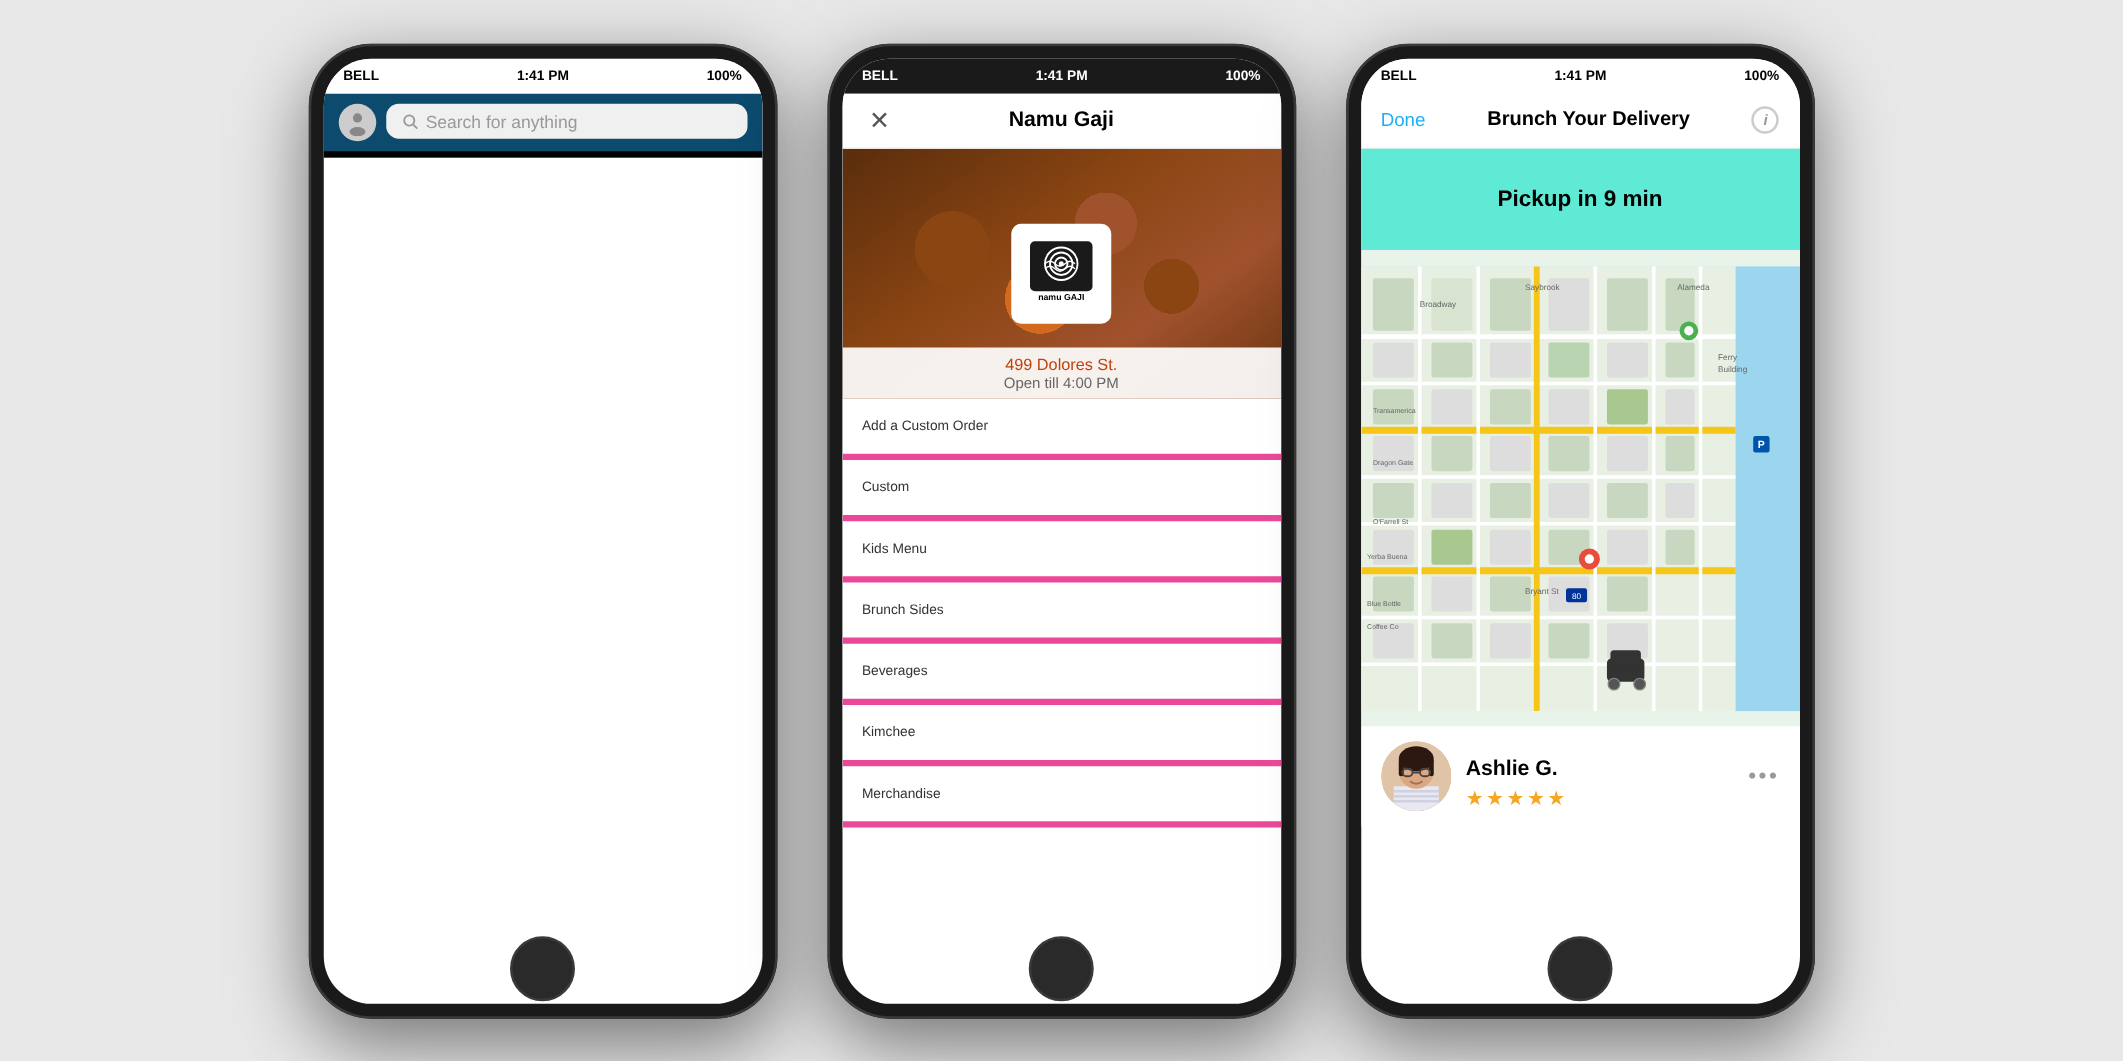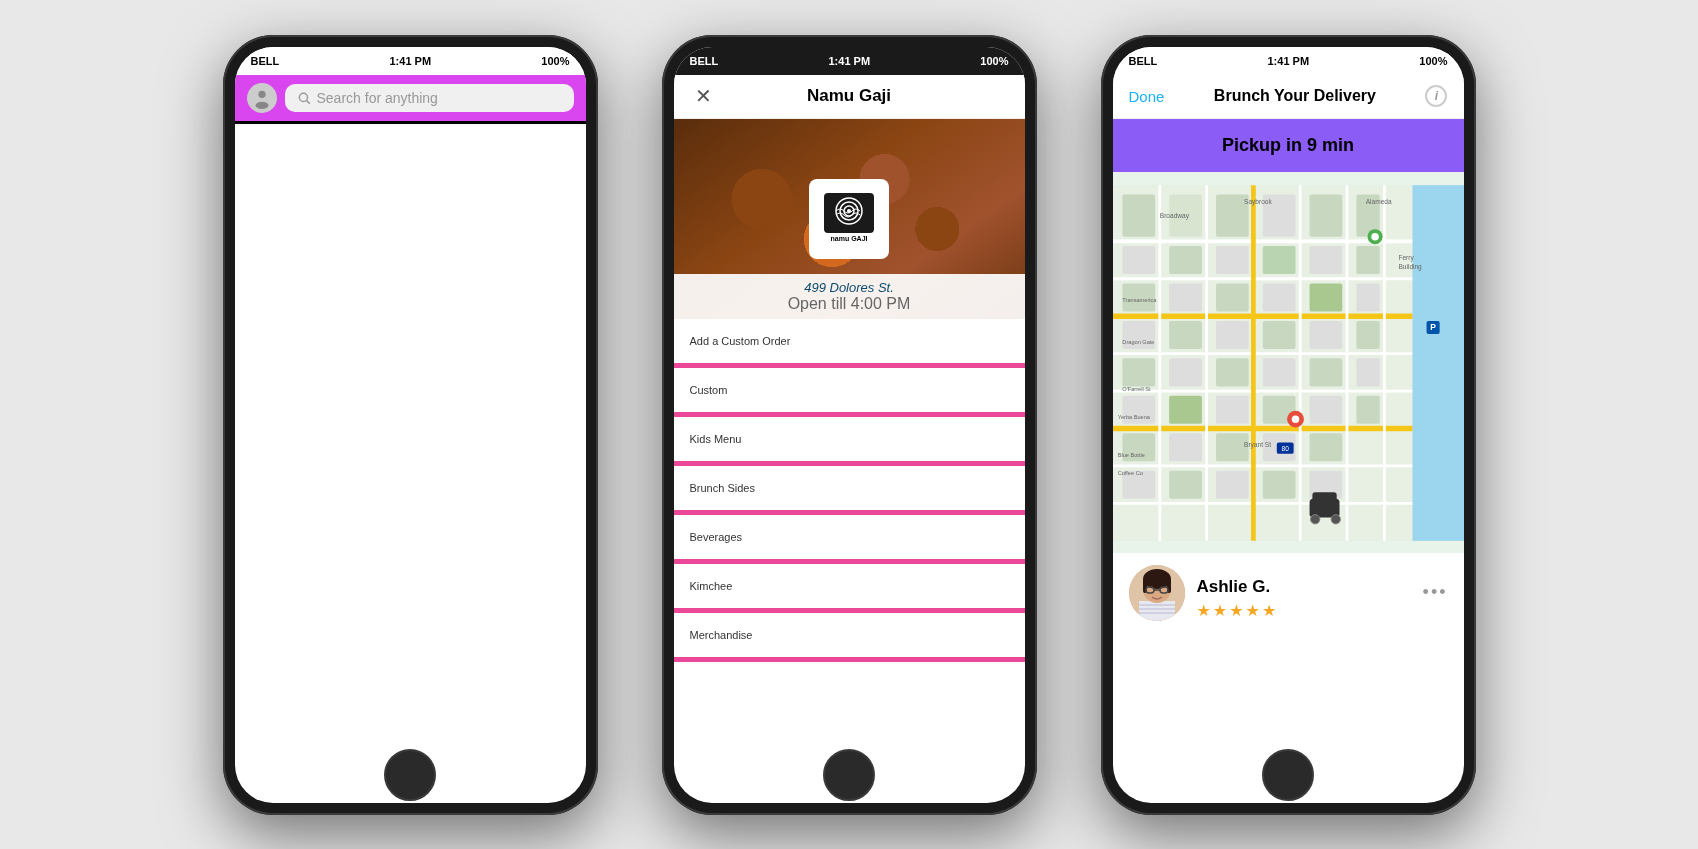--- a/index.html
+++ b/index.html
@@ -9,21 +9,21 @@
       justify-content: center;
       align-items: center;
       width: 1698px;
       height: 849px;
       font-family: -apple-system, 'Helvetica Neue', sans-serif;
       overflow: hidden;
     }
 
     .phones-container {
       display: flex;
-      gap: 64px;
+      gap: 40px;
       align-items: center;
       justify-content: center;
       padding: 20px;
     }
 
     
     .phone {
       width: 375px;
       height: 780px;
       background: #1a1a1a;
@@ -80,24 +80,24 @@
     
     .phone1 .phone-content {
       height: calc(100% - 28px);
       background: #fff;
       display: flex;
       flex-direction: column;
     }
 
     .search-bar {
       display: flex;
-      align-items: center;
+      align-items: flex-start;
       padding: 8px 12px;
-      background: #d946ef;
-      border-bottom: 3px solid #000000;
+      background: #0c4a6e;
+      border-bottom: 5px solid #000000;
     }
 
     .avatar-circle {
       width: 30px;
       height: 30px;
       border-radius: 50%;
       background: #ccc;
       display: flex;
       align-items: center;
       justify-content: center;
@@ -211,27 +211,26 @@
       bottom: 0;
       left: 0;
       right: 0;
       background: rgba(255,255,255,0.92);
       padding: 6px 12px;
       text-align: center;
     }
 
     .restaurant-address-text {
       font-size: 13px;
-      color: #0c4a6e;
+      color: #c2410c;
       font-weight: 500;
-      font-style: italic;
     }
 
     .restaurant-hours-text {
-      font-size: 16px;
+      font-size: 12px;
       color: #666;
     }
 
     .menu-list {
       background: #fff;
       margin-top: 0;
     }
 
     .menu-item-row {
       padding: 16px 16px;
@@ -270,22 +269,22 @@
       display: flex;
       align-items: center;
       justify-content: center;
       font-size: 12px;
       color: #999;
       font-style: italic;
       font-weight: 600;
     }
 
     .pickup-banner {
-      background: #8b5cf6;
-      padding: 16px 16px;
+      background: #5eead4;
+      padding: 30px 16px;
       text-align: center;
       font-size: 18px;
       font-weight: 600;
       color: #000;
       border-bottom: 1px solid #eee;
     }
 
     .map-area {
       height: 380px;
       position: relative;

